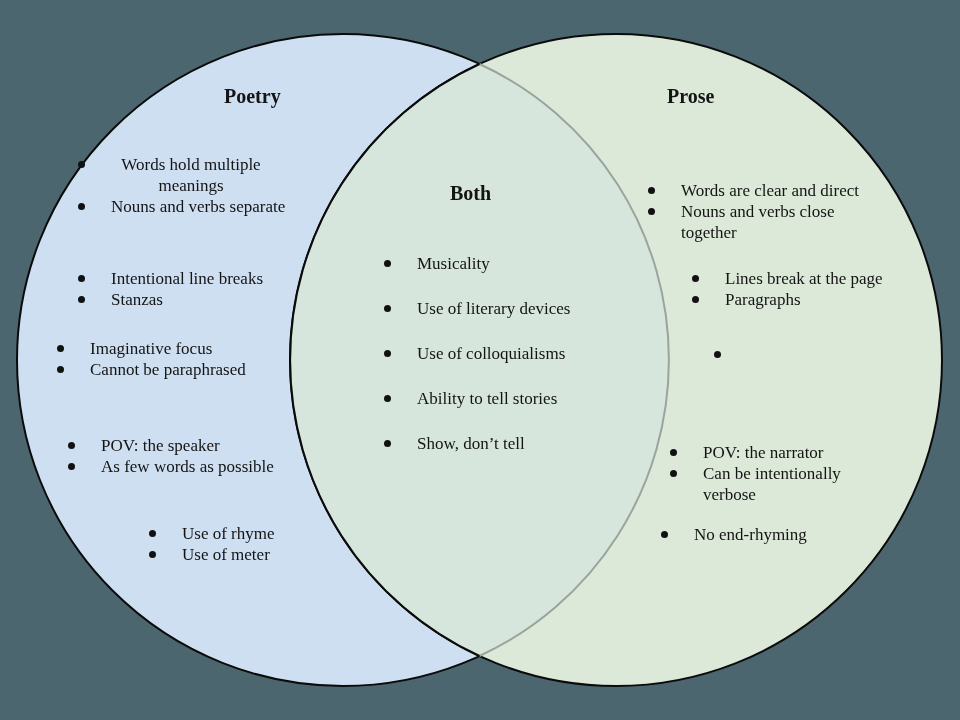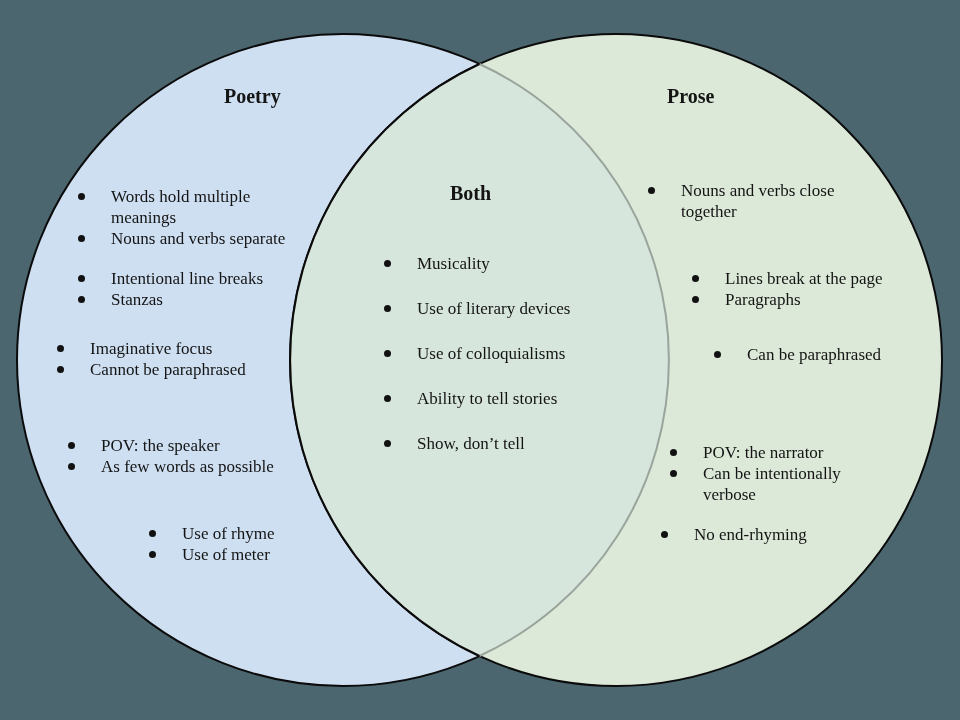--- a/index.html
+++ b/index.html
@@ -67,21 +67,21 @@
     <circle cx="616" cy="360" r="326" stroke="#0B0B0B" stroke-width="2" fill="#DCE9D8"></circle>
     <path d="M 479.5 64 A 326 326 0 0 1 479.5 656 A 326 326 0 0 1 479.5 64 Z" stroke="none" fill="#D7E6DC"></path>
     <path d="M 479.5 64 A 326 326 0 0 1 479.5 656" fill="none" stroke="#99A49C" stroke-width="2"></path>
     <path d="M 479.5 656 A 326 326 0 0 1 479.5 64" fill="none" stroke="#0B0B0B" stroke-width="2"></path>
   </svg>
 
   <div class="title" style="left:224px; top:84px;">Poetry</div>
   <div class="title" style="left:450px; top:181px;">Both</div>
   <div class="title" style="left:667px; top:84px;">Prose</div>
 
-  <div class="group" style="left:78px; top:186px;">
+  <div class="group" style="left:78px; top:154px;text-align:center;">
     <div class="item">
       <span class="dot"></span>
       <span class="txt wrap" style="max-width:160px;">Words hold multiple meanings</span>
     </div>
     <div class="item">
       <span class="dot"></span>
       <span class="txt">Nouns and verbs separate</span>
     </div>
   </div>
 
@@ -148,39 +148,42 @@
     </div>
     <div class="item">
       <span class="dot"></span>
       <span class="txt">Show, don’t tell</span>
     </div>
   </div>
 
   <div class="group" style="left:648px; top:180px;">
     <div class="item">
       <span class="dot"></span>
+      <span class="txt">Words are clear and direct</span>
+    </div>
+    <div class="item">
+      <span class="dot"></span>
       <span class="txt wrap" style="max-width:175px;">Nouns and verbs close together</span>
     </div>
   </div>
 
   <div class="group" style="left:692px; top:268px;">
     <div class="item">
       <span class="dot"></span>
       <span class="txt">Lines break at the page</span>
     </div>
     <div class="item">
       <span class="dot"></span>
       <span class="txt">Paragraphs</span>
     </div>
   </div>
 
   <div class="group" style="left:714px; top:344px;">
     <div class="item">
       <span class="dot"></span>
-      <span class="txt">Can be paraphrased</span>
     </div>
   </div>
 
   <div class="group" style="left:670px; top:442px;">
     <div class="item">
       <span class="dot"></span>
       <span class="txt">POV: the narrator</span>
     </div>
     <div class="item">
       <span class="dot"></span>

